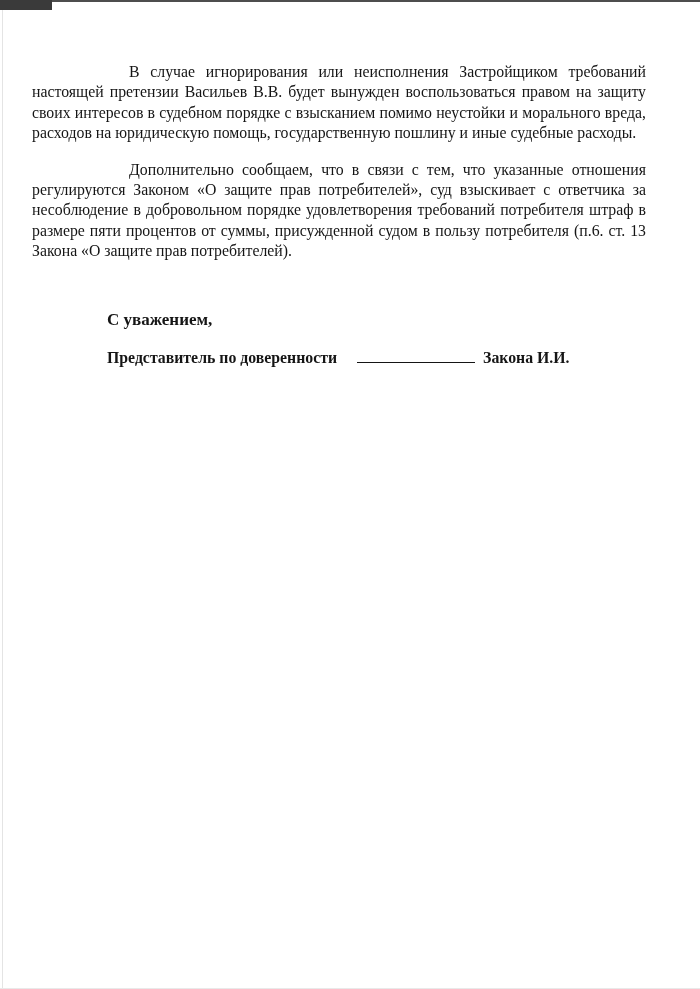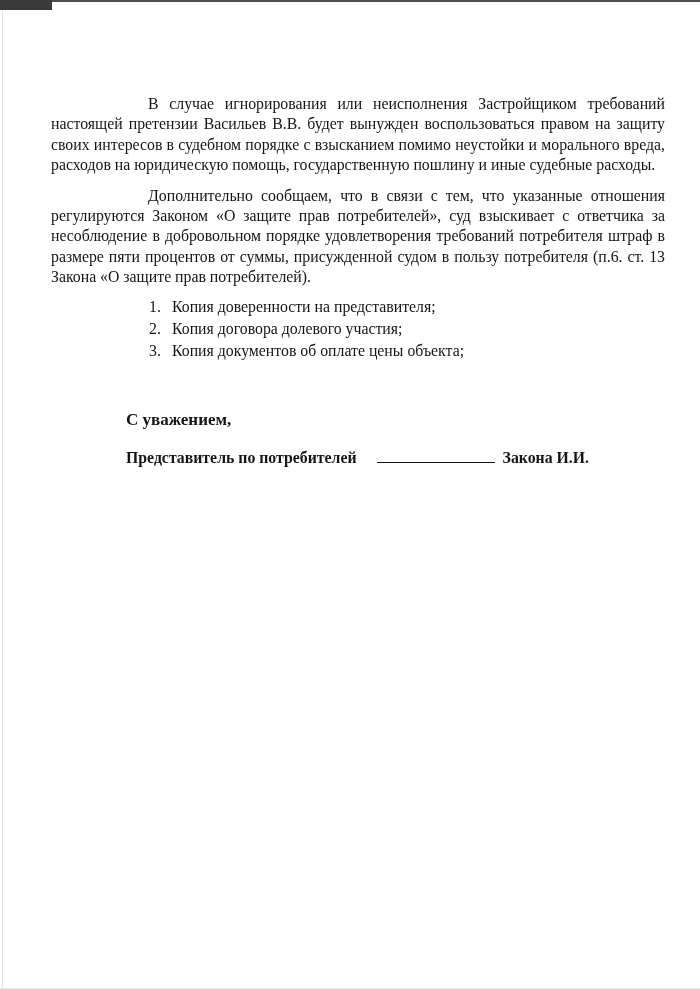--- a/index.html
+++ b/index.html
@@ -34,32 +34,32 @@
     width: 1px;
     background: var(--left-line);
   }
   .edge-bottom {
     position: absolute; bottom: 0; left: 0;
     width: 700px; height: 1px;
     background: var(--bottom-line);
   }
   .content {
     position: absolute;
-    left: 51px; top: 0;
+    left: 32px; top: 0;
     width: 614px;
-    padding-top: 94px;
+    padding-top: 62px;
   }
   p.body {
     margin: 0;
     font-size: 15.8px;
     line-height: 20.4px;
     text-align: justify;
     text-indent: 97px;
   }
-  p.body + p.body { margin-top: 10px; }
+  p.body + p.body { margin-top: 16px; }
   .attachments-title {
     margin: 6px 0 0 98px;
     font-size: 15.8px;
     font-weight: bold;
     line-height: 20px;
   }
   ol.attachments {
     list-style: none;
     margin: 8px 0 0 0;
     padding: 0;
@@ -104,31 +104,20 @@
 <div class="edge-left"></div>
 <div class="edge-bottom"></div>
 
 <div class="content">
 
   <p class="body">В случае игнорирования или неисполнения Застройщиком требований настоящей претензии Васильев В.В. будет вынужден воспользоваться правом на защиту своих интересов в судебном порядке с взысканием помимо неустойки и морального вреда, расходов на юридическую помощь, государственную пошлину и иные судебные расходы.</p>
 
   <p class="body">Дополнительно сообщаем, что в связи с тем, что указанные отношения регулируются Законом «О защите прав потребителей», суд взыскивает с ответчика за несоблюдение в добровольном порядке удовлетворения требований потребителя штраф в размере пяти процентов от суммы, присужденной судом в пользу потребителя (п.6. ст. 13 Закона «О защите прав потребителей).</p>
 
 
-  <ol class="attachments">
-    <li>
-      <span class="num">1.</span><span>Копия доверенности на представителя;</span>
-    </li>
-    <li>
-      <span class="num">2.</span><span>Копия договора долевого участия;</span>
-    </li>
-    <li>
-      <span class="num">3.</span><span>Копия документов об оплате цены объекта;</span>
-    </li>
-  </ol>
 
   <div class="closing">С уважением,</div>
 
   <div class="sigrow">
-    <span>Представитель по потребителей</span><span class="sigline"></span><span class="signame">Закона И.И.</span>
+    <span>Представитель по доверенности</span><span class="sigline"></span><span class="signame">Закона И.И.</span>
   </div>
 
 </div>
 
 </body></html>

